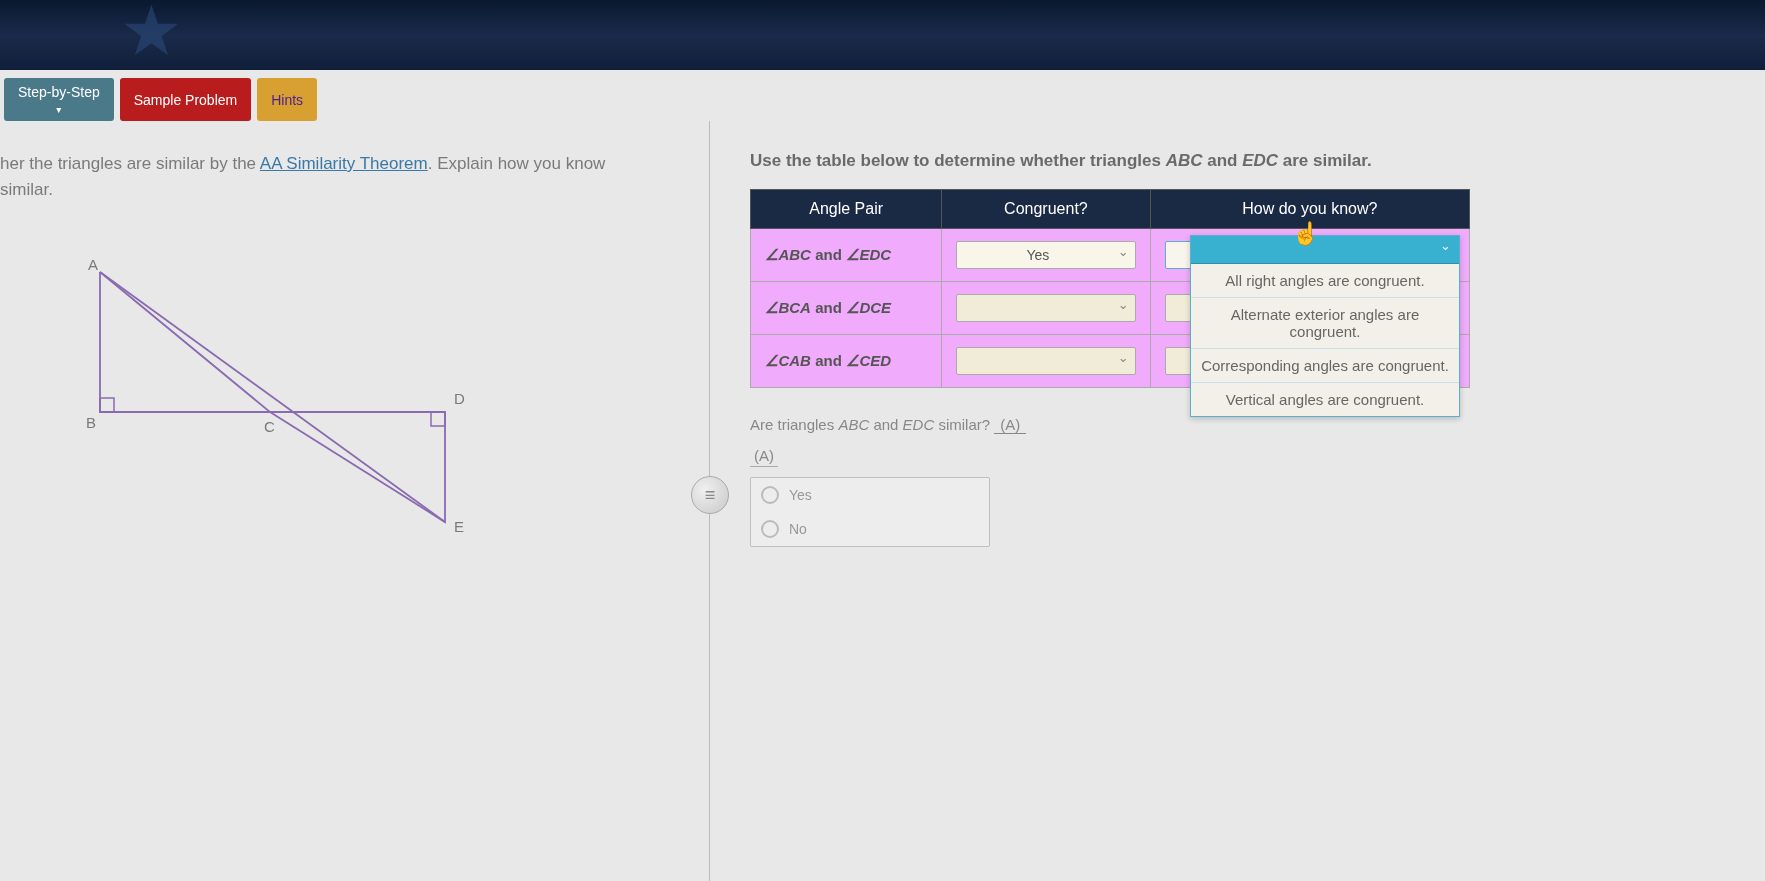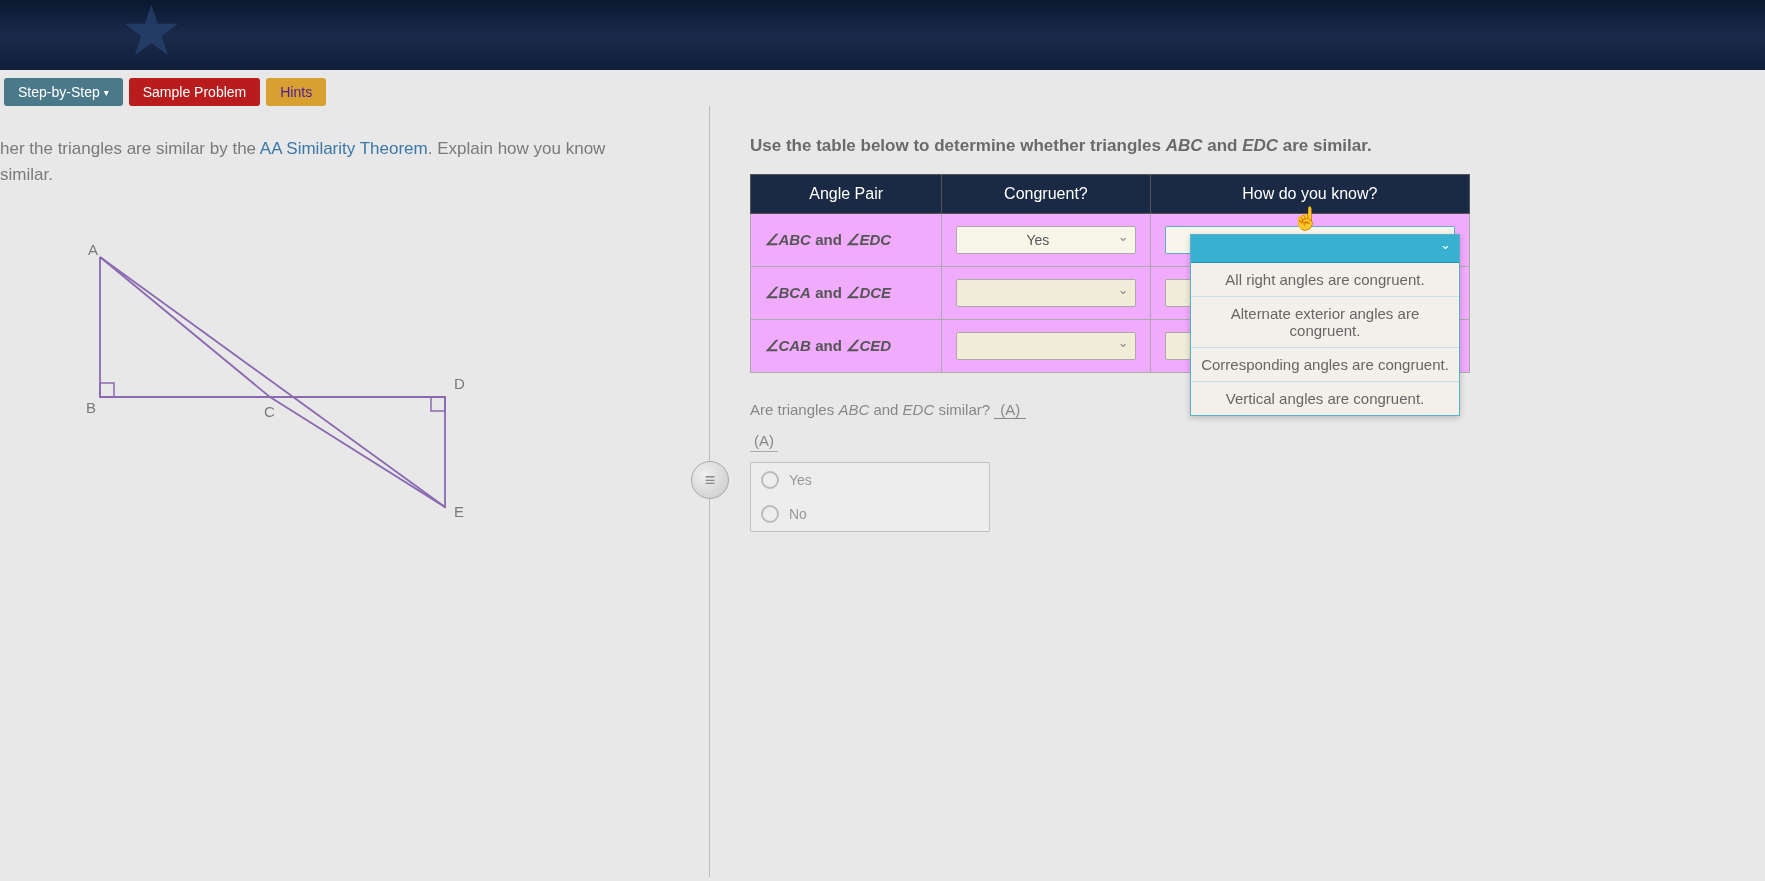--- a/index.html
+++ b/index.html
@@ -34,41 +34,41 @@
     }
     .tab {
       padding: 6px 14px;
       border-radius: 3px;
       font-size: 14px;
       cursor: pointer;
       display: flex;
       align-items: center;
       gap: 4px;
     }
-    .tab-step { background: #4a7a8a; color: #fff; }
+    .tab-step { background: #4a7a8a; color: #fff; flex-direction: column; }
     .tab-sample { background: #b91c1c; color: #fff; }
     .tab-hints { background: #d8a030; color: #4c1d95; }
     .chev { font-size: 10px; }
     .main {
       display: flex;
       height: calc(100% - 110px);
       background: #e8e8e8;
     }
     .left-pane {
       width: 710px;
       padding: 30px 30px 30px 0;
       border-right: 1px solid #bbb;
     }
     .right-pane {
       flex: 1;
       padding: 30px 40px 30px 40px;
       position: relative;
     }
     .prompt-text { color: #7a7a7a; font-size: 17px; line-height: 1.5; }
-    .link { color: #3a78a8; cursor: pointer; }
+    .link { color: #3a78a8; text-decoration: underline; cursor: pointer; }
     .italic { font-style: italic; }
     .diagram {
       margin-top: 60px;
       margin-left: 80px;
       width: 420px;
       height: 280px;
       position: relative;
     }
     .diagram svg { width: 100%; height: 100%; }
     .vlabel { position: absolute; color: #7a7a7a; font-size: 15px; }
@@ -147,21 +147,21 @@
       padding: 8px 10px;
       color: #999; font-size: 14px;
       cursor: pointer;
     }
     .radio {
       width: 18px; height: 18px; border: 2px solid #bbb; border-radius: 50%;
       display: inline-block;
     }
     .dropdown {
       position: absolute;
-      top: 128px;
+      top: 114px;
       left: 480px;
       width: 270px;
       background: #f2f0e8;
       border: 1px solid #5ab0c8;
       box-shadow: 0 2px 6px rgba(0,0,0,0.2);
       z-index: 10;
     }
     .dropdown .dd-head {
       height: 28px;
       background: #38b0d0;

